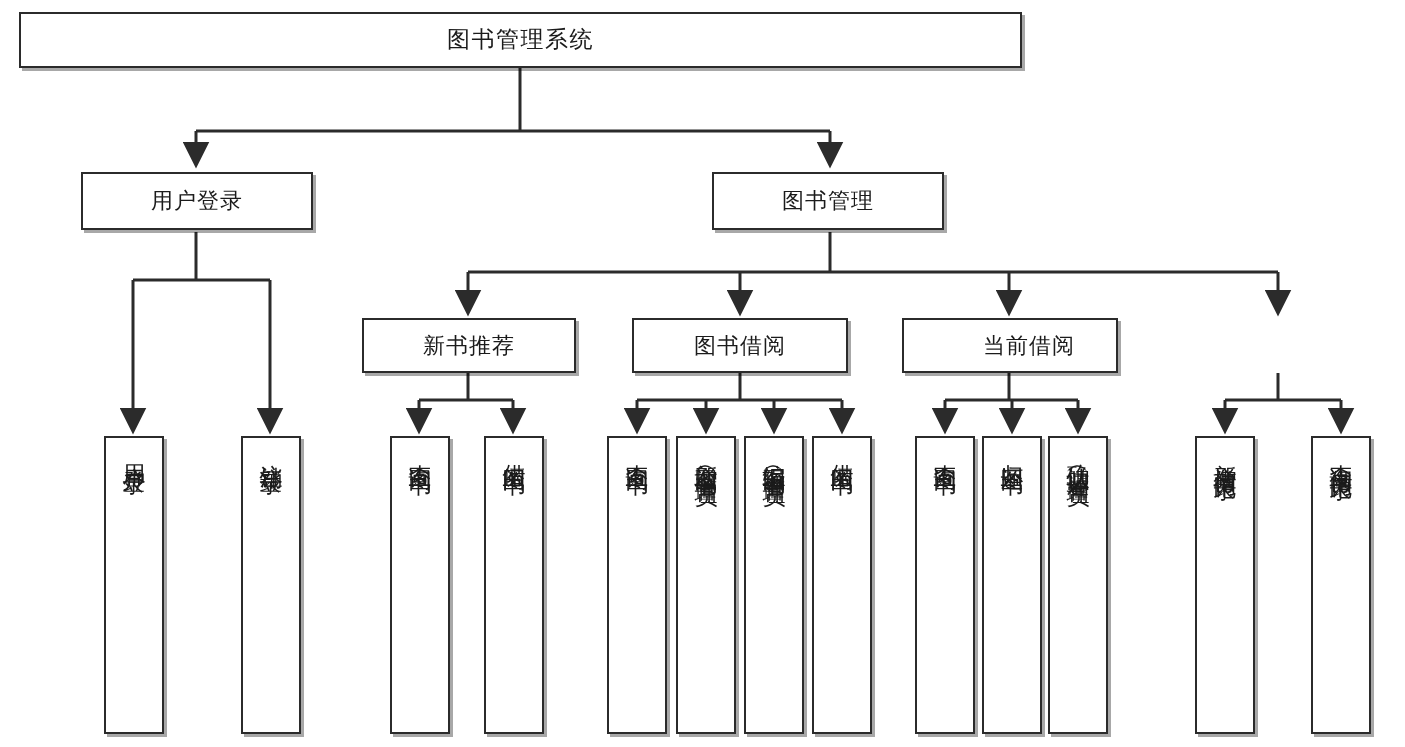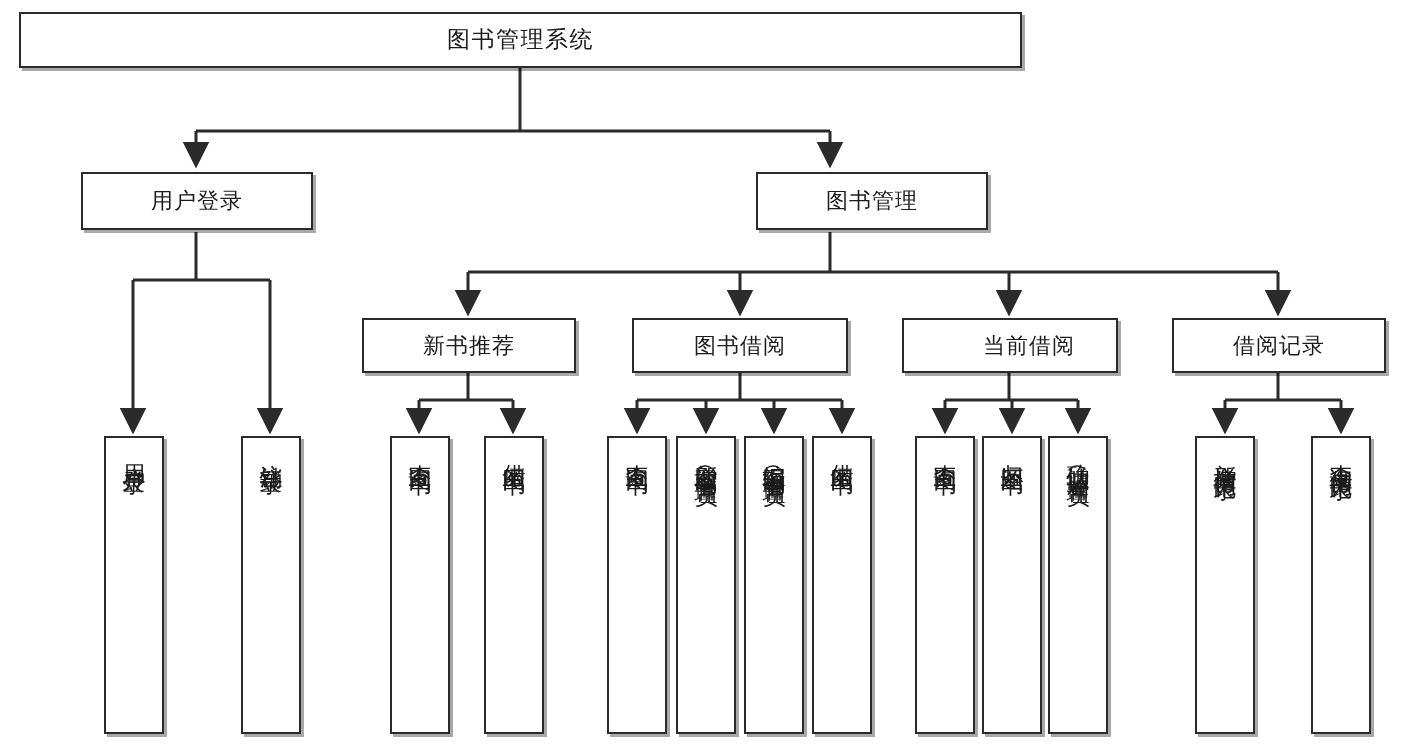--- a/index.html
+++ b/index.html
@@ -123,35 +123,32 @@
     </g>
   </svg>
 
   <div class="node h root" style="left:19px;top:12px;width:1003px;height:56px;">
     <span class="lbl">图书管理系统</span>
   </div>
 
   <div class="node h" style="left:81px;top:172px;width:232px;height:58px;">
     <span class="lbl">用户登录</span>
   </div>
-  <div class="node h" style="left:712px;top:172px;width:232px;height:58px;margin-left:44px;">
+  <div class="node h" style="left:712px;top:172px;width:232px;height:58px;">
     <span class="lbl">图书管理</span>
   </div>
 
   <div class="node h" style="left:632px;top:318px;width:216px;height:55px;">
     <span class="lbl">图书借阅</span>
   </div>
   <div class="node h" style="left:362px;top:318px;width:214px;height:55px;">
     <span class="lbl">新书推荐</span>
   </div>
   <div class="node h" style="left:902px;top:318px;width:216px;height:55px;padding-left:38px;">
     <span class="lbl">当前借阅</span>
-  </div>
-  <div class="node h" style="left:1172px;top:318px;width:214px;height:55px;">
-    <span class="lbl">借阅记录</span>
   </div>
 
   <div class="node v" style="left:104px;top:436px;width:60px;height:298px;">
     <span class="lbl">用户登录</span>
   </div>
   <div class="node v" style="left:241px;top:436px;width:60px;height:298px;">
     <span class="lbl">注销登录</span>
   </div>
 
   <div class="node v" style="left:390px;top:436px;width:60px;height:298px;">

